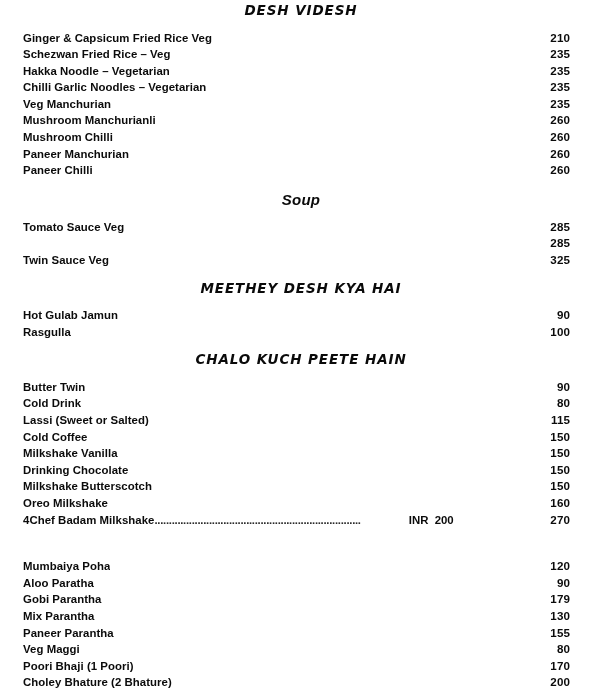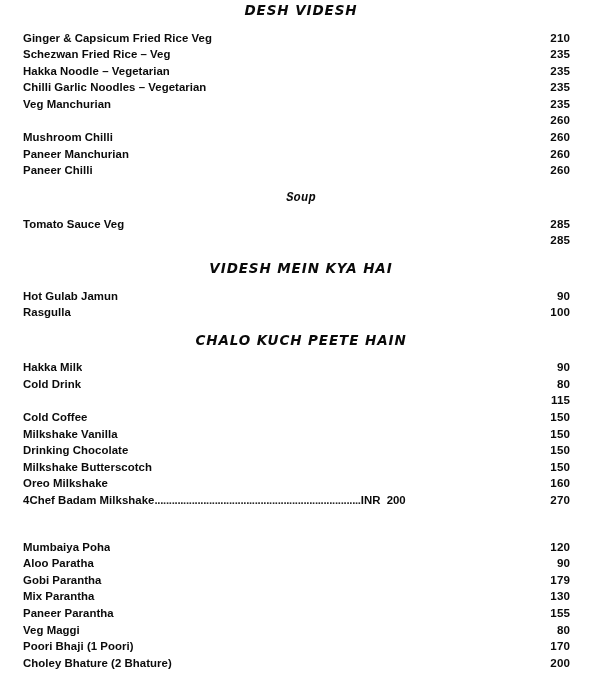--- a/index.html
+++ b/index.html
@@ -28,24 +28,24 @@
     font-family: "DejaVu Sans", sans-serif;
     font-weight: 700;
     font-style: italic;
     font-size: 13.5px;
     letter-spacing: 0.9px;
     color: #0a0a0a;
     line-height: 1;
     white-space: nowrap;
   }
   .section-header.script {
-    font-family: Liberation Mono, monospace;
+    font-family: Liberation Sans, sans-serif;
     font-style: italic;
     font-weight: 700;
-    font-size: 12px;
+    font-size: 15px;
     letter-spacing: 0.2px;
   }
   
   .items {
     list-style: none;
     margin: 0;
     padding: 0;
   }
   .item-row {
     display: flex;
@@ -83,20 +83,21 @@
     white-space: nowrap;
     font-weight: 700;
     letter-spacing: -0.3px;
     color: #2a2a2a;
   }
   .item-note {
     flex: 0 0 auto;
     font-weight: 700;
     white-space: pre;
     padding-right: 2px;
+    margin-left: 48px;
   }
   
   .gap-before-header { height: 13px; }
   .gap-after-header  { height: 12px; }
   .gap-blank         { height: 30px; }
   .gap-top           { height: 4px; }
 </style>
 </head>
 <body>
 
@@ -126,20 +127,21 @@
             <span class="item-name">Chilli Garlic Noodles – Vegetarian</span>
             <span class="item-spacer"></span>
             <span class="item-price">235</span>
           </li>
           <li class="item-row">
             <span class="item-name">Veg Manchurian</span>
             <span class="item-spacer"></span>
             <span class="item-price">235</span>
           </li>
           <li class="item-row">
+            <span class="item-name">Mushroom Manchurianli</span>
             <span class="item-spacer"></span>
             <span class="item-price">260</span>
           </li>
           <li class="item-row">
             <span class="item-name">Mushroom Chilli</span>
             <span class="item-spacer"></span>
             <span class="item-price">260</span>
           </li>
           <li class="item-row">
             <span class="item-name">Paneer Manchurian</span>
@@ -160,55 +162,61 @@
         <ul class="items">
           <li class="item-row">
             <span class="item-name">Tomato Sauce Veg</span>
             <span class="item-spacer"></span>
             <span class="item-price">285</span>
           </li>
           <li class="item-row">
             <span class="item-spacer"></span>
             <span class="item-price">285</span>
           </li>
+          <li class="item-row">
+            <span class="item-name">Twin Sauce Veg</span>
+            <span class="item-spacer"></span>
+            <span class="item-price">325</span>
+          </li>
         </ul>
       </section>
       <section class="menu-section">
         <div class="gap-before-header"></div>
-        <div class="section-header">VIDESH MEIN KYA HAI</div>
+        <div class="section-header">MEETHEY DESH KYA HAI</div>
         <div class="gap-after-header"></div>
         <ul class="items">
           <li class="item-row">
             <span class="item-name">Hot Gulab Jamun</span>
             <span class="item-spacer"></span>
             <span class="item-price">90</span>
           </li>
           <li class="item-row">
             <span class="item-name">Rasgulla</span>
             <span class="item-spacer"></span>
             <span class="item-price">100</span>
           </li>
         </ul>
       </section>
       <section class="menu-section">
         <div class="gap-before-header"></div>
         <div class="section-header">CHALO KUCH PEETE HAIN</div>
         <div class="gap-after-header"></div>
         <ul class="items">
           <li class="item-row">
-            <span class="item-name">Hakka Milk</span>
+            <span class="item-name">Butter Twin</span>
             <span class="item-spacer"></span>
             <span class="item-price">90</span>
           </li>
           <li class="item-row">
             <span class="item-name">Cold Drink</span>
             <span class="item-spacer"></span>
             <span class="item-price">80</span>
           </li>
           <li class="item-row">
+            <span class="item-name">Lassi (Sweet or Salted)</span>
             <span class="item-spacer"></span>
             <span class="item-price">115</span>
           </li>
           <li class="item-row">
             <span class="item-name">Cold Coffee</span>
             <span class="item-spacer"></span>
             <span class="item-price">150</span>
           </li>
           <li class="item-row">
             <span class="item-name">Milkshake Vanilla</span>

